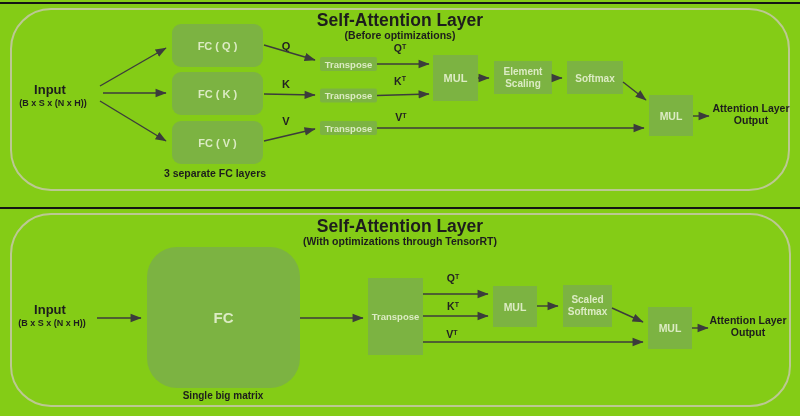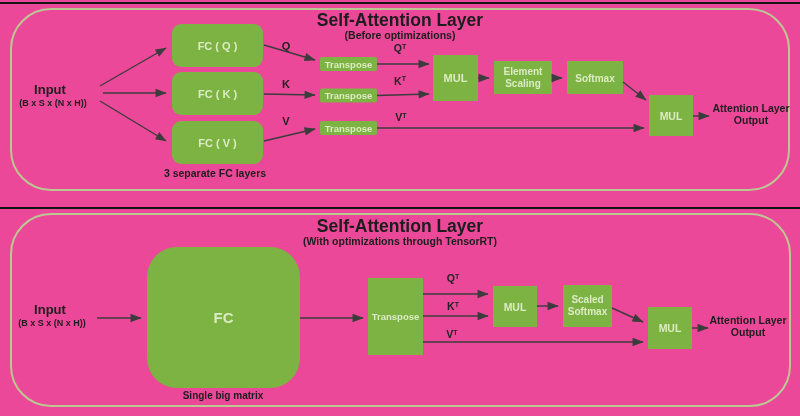--- a/index.html
+++ b/index.html
@@ -1,16 +1,16 @@
 <!DOCTYPE html>
 <html><head>
 <meta charset="utf-8">
 <style>
   html,body{margin:0;padding:0;background:#ffffff;}
-  .stage{position:relative;width:800px;height:416px;background:#ec4899;overflow:hidden;
+  .stage{position:relative;width:800px;height:416px;background:#84cc16;overflow:hidden;
          font-family:"Liberation Sans",sans-serif;}
   svg text{font-family:"Liberation Sans","DejaVu Sans",sans-serif;font-weight:bold;}
   .box{fill:#7CB342;stroke:none;}
   .boxlabel{fill:#DCEBC4;text-anchor:middle;}
   .ink{fill:#1d1d1d;text-anchor:middle;}
   .edge{fill:#222222;text-anchor:middle;}
   .sup{font-size:7px;}
   .arrow{stroke:#3C3C3C;stroke-width:1.4;fill:none;}
   .frame{fill:none;stroke:#BCC893;stroke-width:2;}
   .rule{fill:#151515;}

